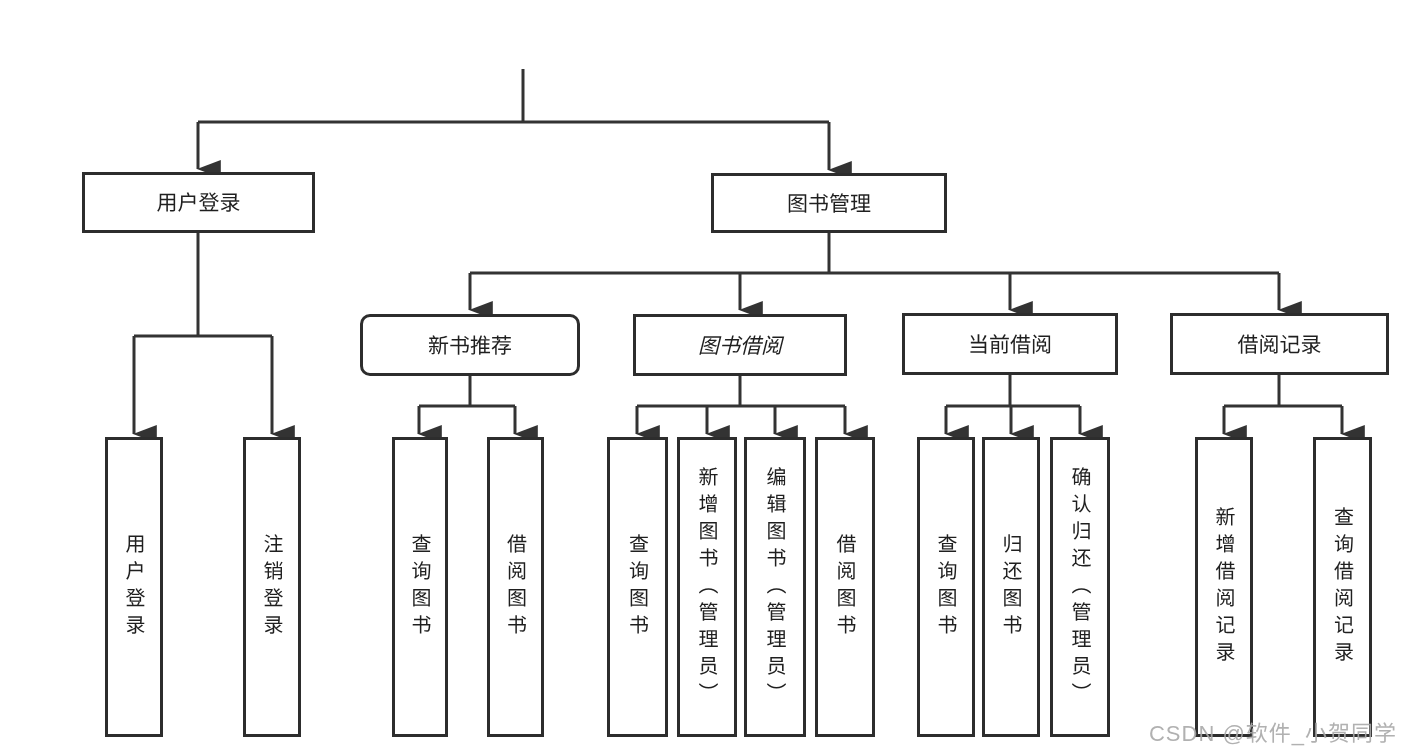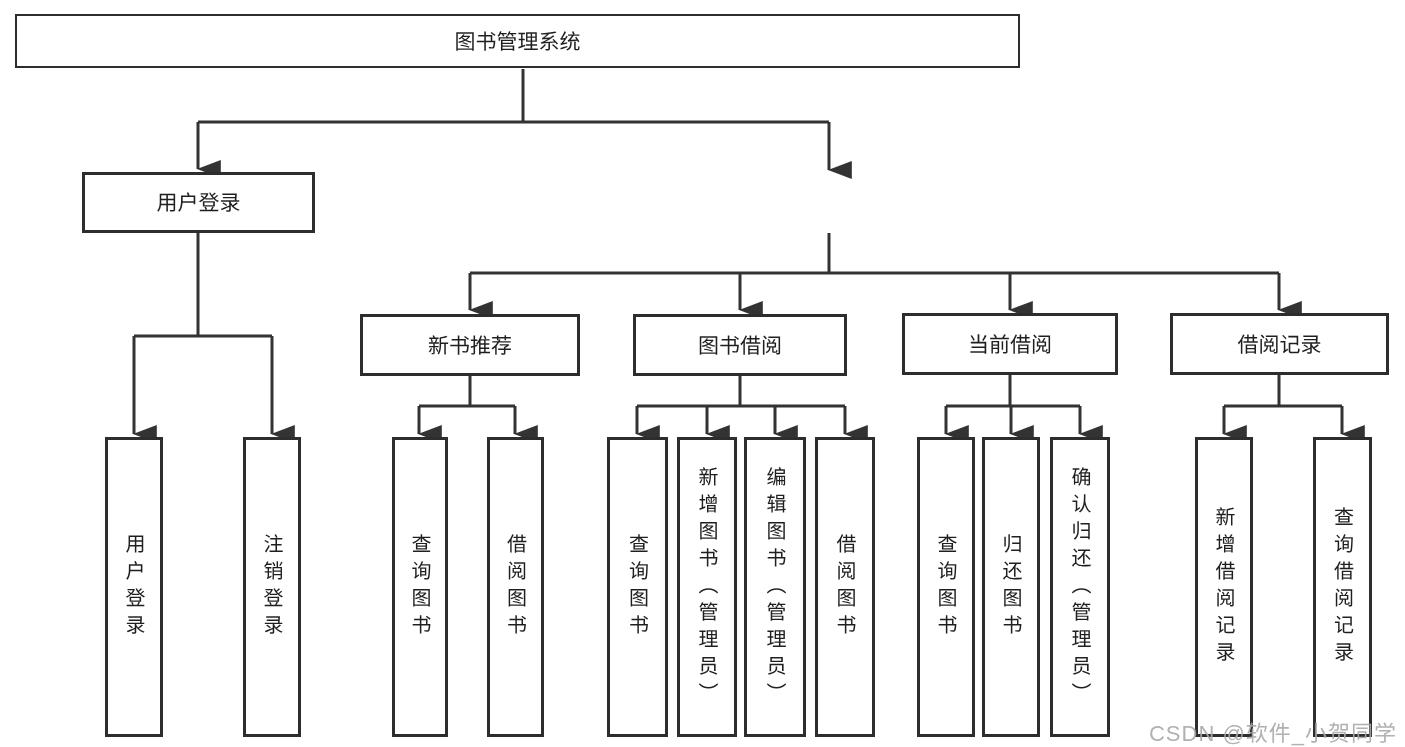--- a/index.html
+++ b/index.html
@@ -110,32 +110,32 @@
     </g>
 
     <g>
       <path d="M1279 375 V406"></path>
       <path d="M1224 406 H1342"></path>
       <path d="M1224 406 V434" marker-end="url(#ah)"></path>
       <path d="M1342 406 V434" marker-end="url(#ah)"></path>
     </g>
   </svg>
 
-  <div class="box root" style="left:15px;top:14px;width:1005px;height:54px;">
-    <span>图书管理系统</span>
-  </div>
 
   <div class="box" style="left:82px;top:172px;width:233px;height:61px;">
     <span>用户登录</span>
   </div>
+  <div class="box" style="left:711px;top:173px;width:236px;height:60px;">
+    <span>图书管理</span>
+  </div>
 
-  <div class="box" style="left:360px;top:314px;width:220px;height:62px;">
+  <div class="box" style="left:360px;top:314px;width:220px;height:62px;border-radius:10px;">
     <span>新书推荐</span>
   </div>
-  <div class="box" style="left:633px;top:314px;width:214px;height:62px;">
+  <div class="box" style="left:633px;top:314px;width:214px;height:62px;font-style:italic;">
     <span>图书借阅</span>
   </div>
   <div class="box" style="left:1170px;top:313px;width:219px;height:62px;">
     <span>借阅记录</span>
   </div>
   <div class="box" style="left:902px;top:313px;width:216px;height:62px;">
     <span>当前借阅</span>
   </div>
 
   <div class="box leaf" style="left:105px;top:437px;width:58px;height:300px;">

